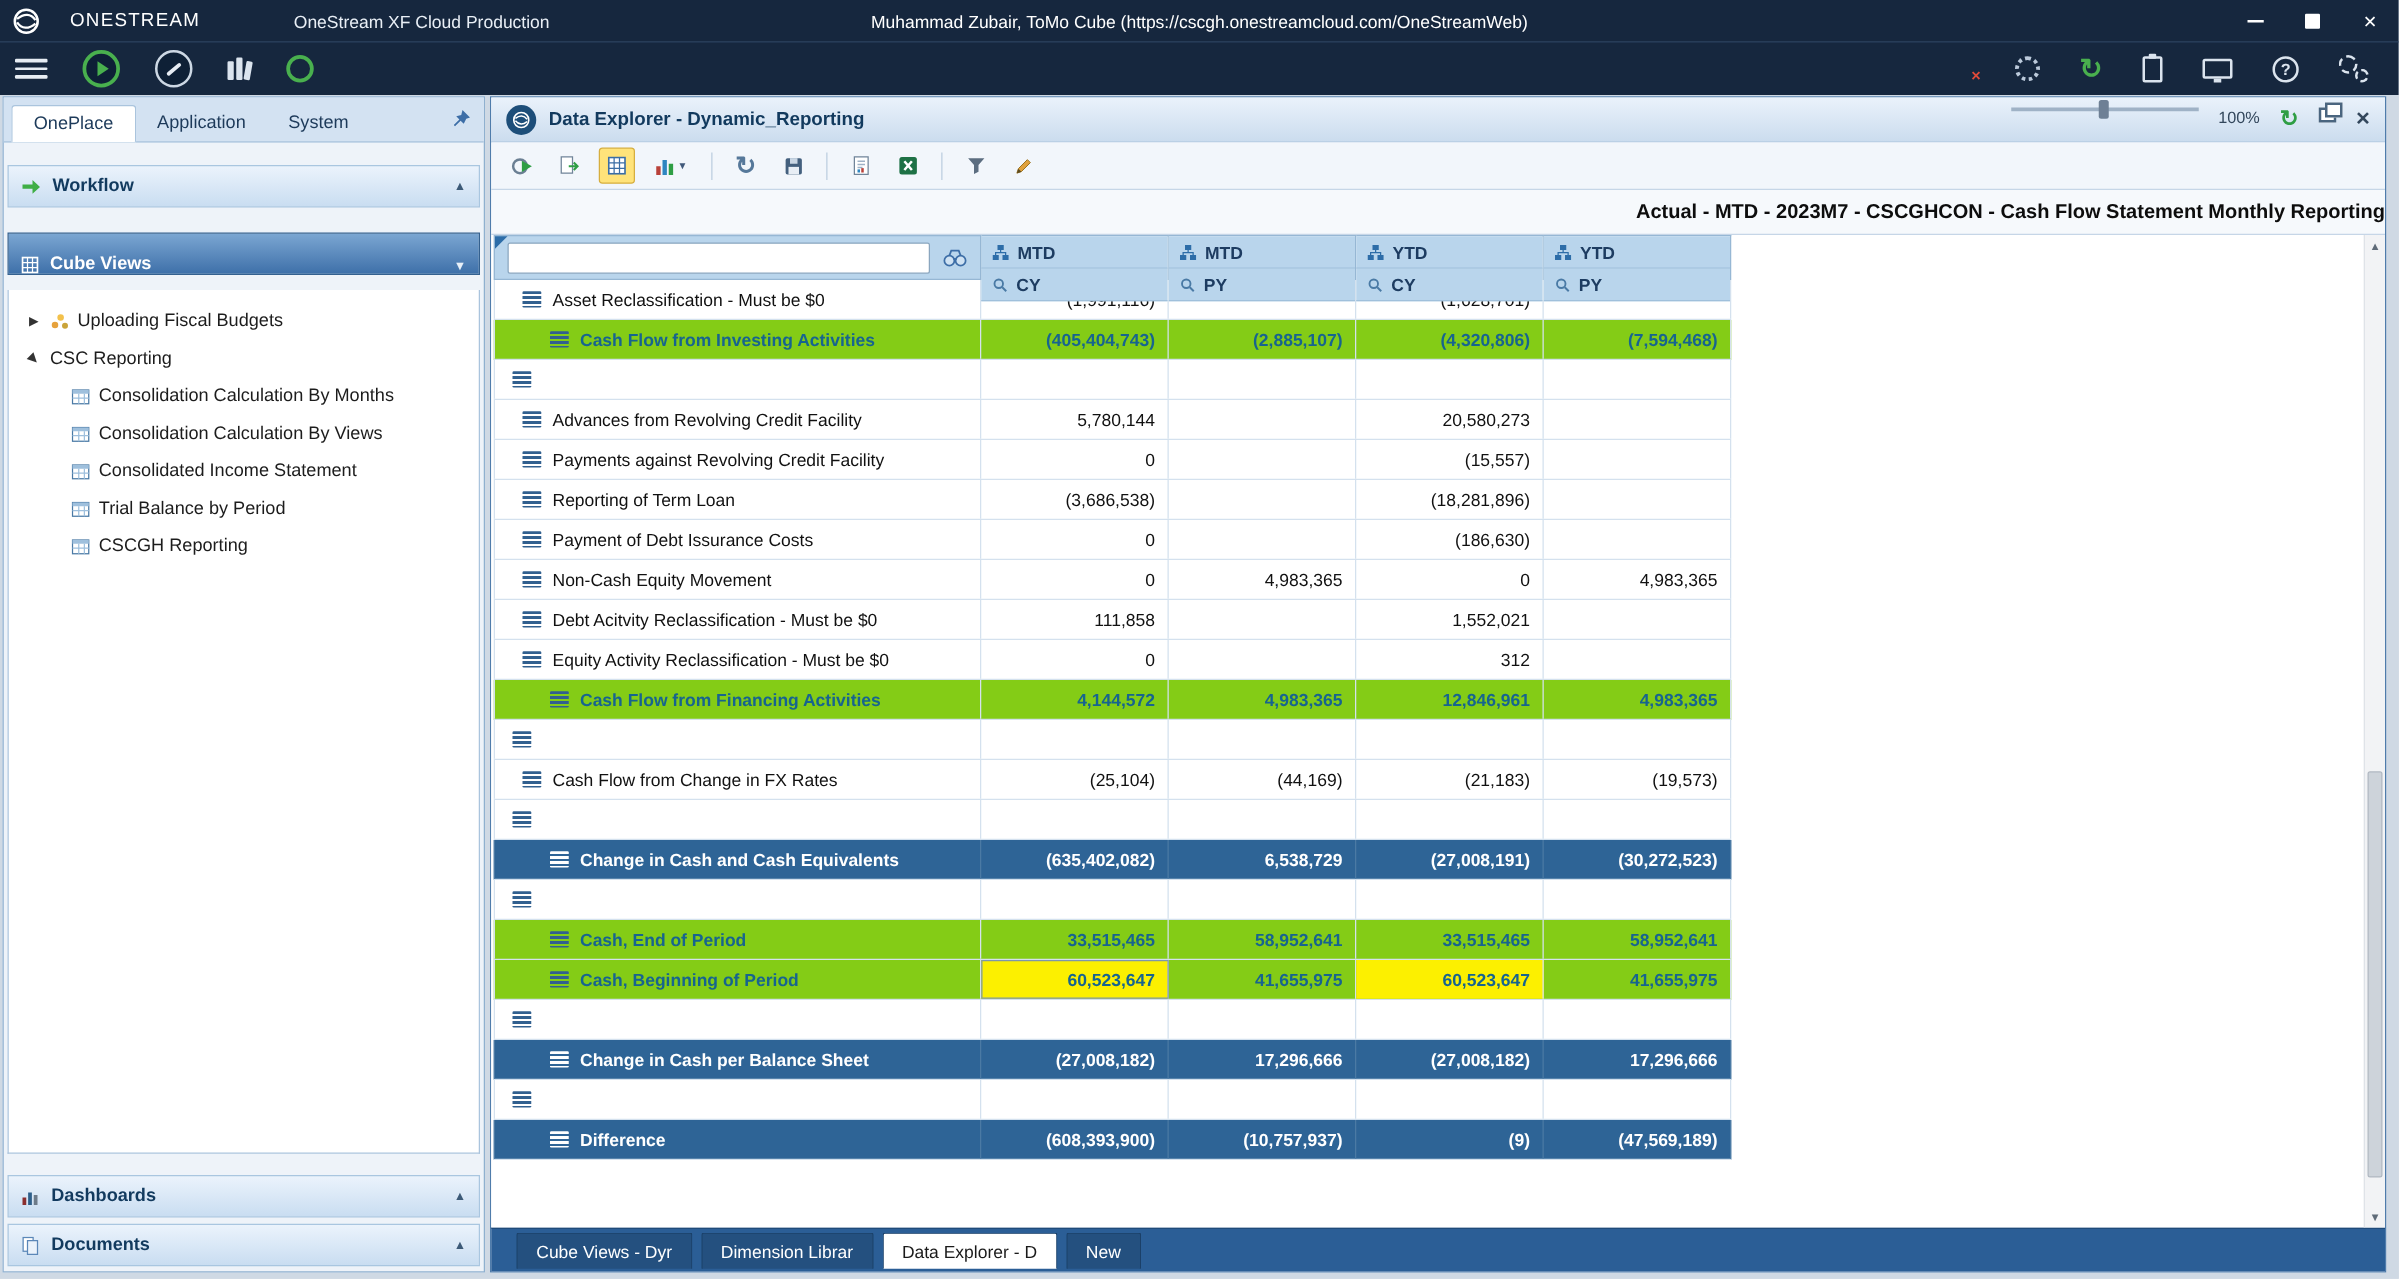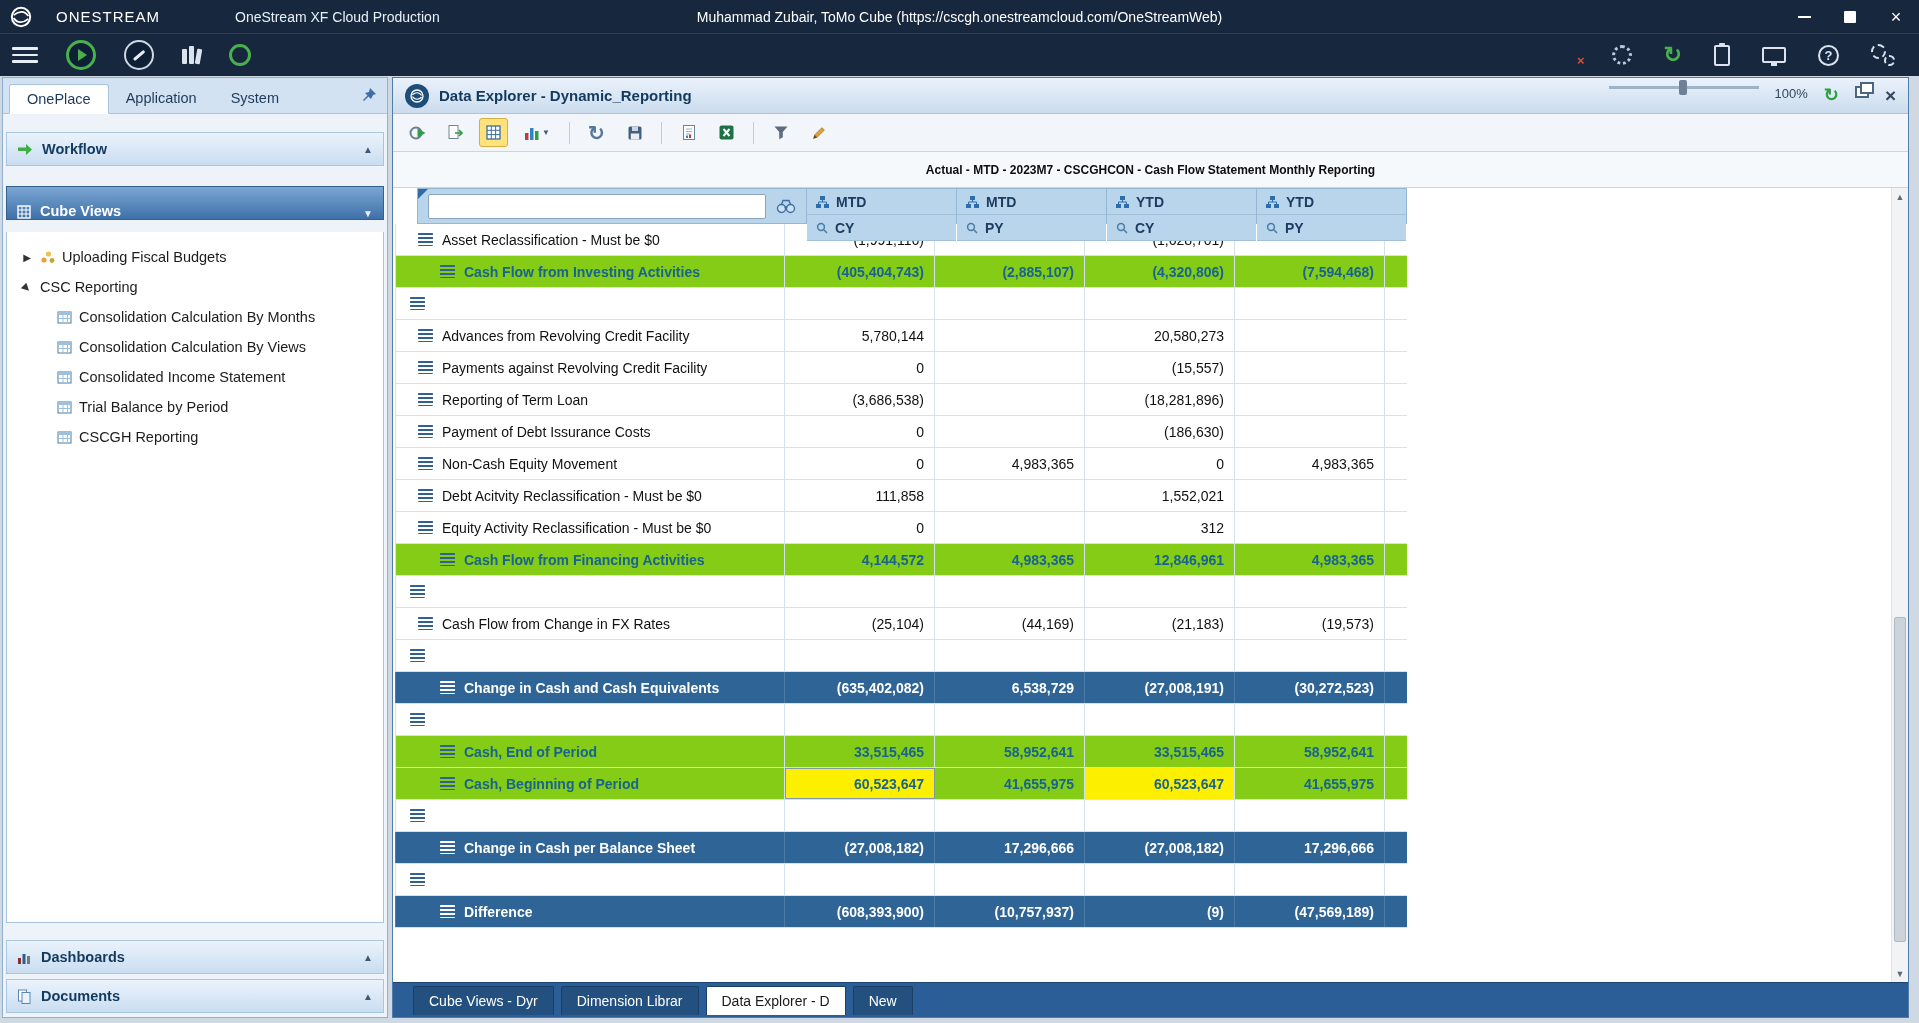--- a/index.html
+++ b/index.html
@@ -97,27 +97,27 @@
   .wc-close { font-size:19px; color:#33475c; font-weight:600; line-height:1; }
 
   .main-toolbar { height:38px; flex:none; background:#f2f6fb; border-bottom:1px solid #c6d6e7;
     display:flex; align-items:center; gap:9px; padding-left:10px; }
   .tbtn { width:29px; height:29px; display:flex; align-items:center; justify-content:center; border-radius:3px; }
   .tbtn.active { background:#ffe37a; border:1px solid #d6ae3f; }
   .tsep { width:1px; height:22px; background:#bccddf; margin:0 3px; }
   .caret { font-size:8px; color:#41597a; margin-left:2px; }
 
   .report-header { height:36px; flex:none; background:#f6f9fc; border-bottom:1px solid #c6d6e7;
-    display:flex; align-items:center; justify-content:center;
-    font-size:12px; font-weight:bold; color:#0d0d0d; }
+    display:flex; align-items:center; justify-content:flex-end;
+    font-size:16px; font-weight:bold; color:#0d0d0d; }
 
   
   .grid-wrap { flex:1; position:relative; background:#fff; overflow:hidden; }
   .grid { position:absolute; left:2px; top:0; }
-  .grid-header { display:flex; height:36px; position:relative;margin-left:22px; }
+  .grid-header { display:flex; height:36px; position:relative; }
   .h-label { width:390px; background:#b9d5ec; border:1px solid #96b7d4;
     display:flex; align-items:center; gap:10px; padding:0 10px; position:relative; }
   .h-label:before { content:""; position:absolute; left:0; top:0; width:0; height:0;
     border-top:10px solid #2d6da8; border-right:10px solid transparent; }
   .h-label input { flex:1; height:25px; border:1px solid #8aa6bf; border-radius:2px; background:#fff;
     font-family:inherit; font-size:13px; padding:0 6px; }
   .h-col { width:150px; border-top:1px solid #96b7d4; border-right:1px solid #96b7d4; }
   .h-sub { height:26px; background:#b9d5ec; display:flex; align-items:center; gap:7px;
     padding-left:9px; font-size:14px; font-weight:bold; color:#1d3c61; border-bottom:1px solid #a0c0db; }
 

